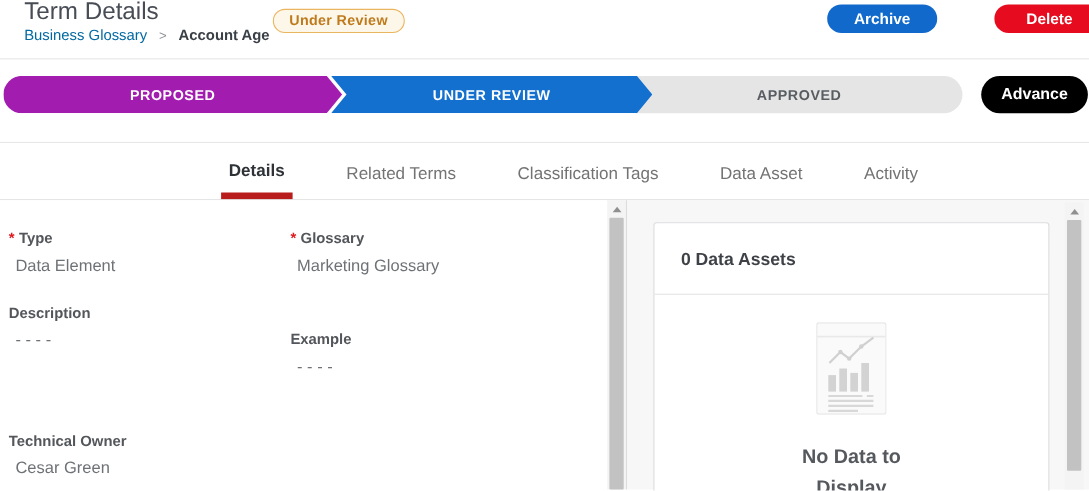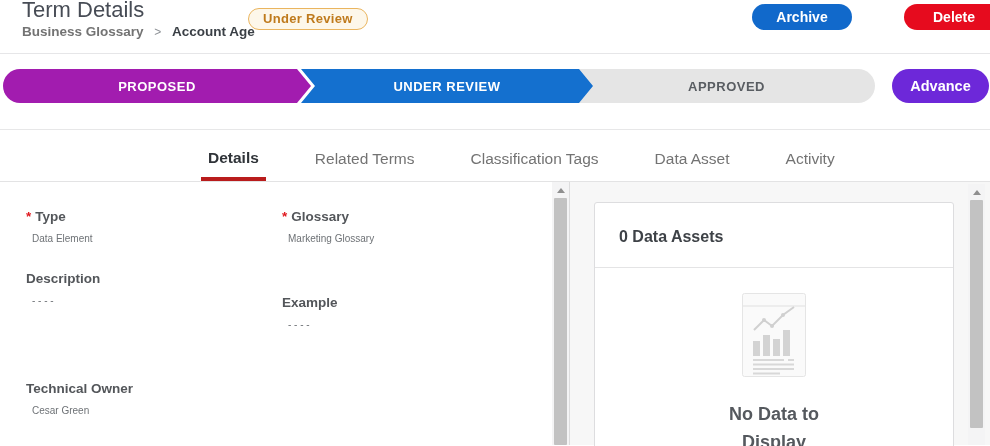--- a/index.html
+++ b/index.html
@@ -3,21 +3,21 @@
 <meta charset="utf-8">
 <style>
   * { margin:0; padding:0; box-sizing:border-box; }
   html,body { width:990px; height:446px; overflow:hidden; background:#fff;
     font-family:"Liberation Sans", sans-serif; color:#3c4045; }
 
   
   .header { position:relative; height:54px; border-bottom:1px solid #e6e6e8; background:#fff; }
   .page-title { position:absolute; left:22px; top:-3px; font-size:22px; font-weight:400; color:#474c55; }
   .breadcrumb { position:absolute; left:22px; top:24px; font-size:13.5px; }
-  .crumb-link { color:#737373; font-weight:700; text-decoration:none; cursor:pointer; }
+  .crumb-link { color:#0369a1; font-weight:400; text-decoration:none; cursor:pointer; }
   .crumb-sep { color:#8d9196; margin:0 7px; font-size:12px; }
   .crumb-current { color:#3b4046; font-weight:700; }
   .status-badge { position:absolute; left:248px; top:8px; height:22px; line-height:20px;
     padding:0 14px; border:1px solid #eab55f; border-radius:12px; background:#fdf7ea;
     color:#bf7a1c; font-size:13px; font-weight:700; letter-spacing:.3px; }
   .hdr-btn { position:absolute; top:4px; width:100px; height:26px; border:none; border-radius:15px;
     color:#fff; font-family:"Liberation Sans",sans-serif; font-size:14px; font-weight:700; cursor:pointer; }
   .btn-archive { left:752px; background:#1169cb; }
   .btn-delete  { left:904px; background:#e60b1e; }
 
@@ -26,36 +26,36 @@
   .stage { position:absolute; top:0; height:34px; display:flex; align-items:center; justify-content:center;
     font-size:13px; font-weight:600; letter-spacing:.5px; cursor:pointer; }
   .stage-proposed { left:3px; width:308px; background:#a21caf; color:#fff; z-index:1;
     border-radius:17px 0 0 17px;
     clip-path:polygon(0 0, calc(100% - 14px) 0, 100% 50%, calc(100% - 14px) 100%, 0 100%); }
   .stage-review { left:301px; width:292px; background:#1470cf; color:#fff; z-index:3;
     clip-path:polygon(0 0, calc(100% - 14px) 0, 100% 50%, calc(100% - 14px) 100%, 0 100%, 14px 50%); }
   .stage-approved { left:578px; width:297px; background:#e5e5e5; color:#595d62; z-index:2;
     border-radius:0 17px 17px 0; }
   .btn-advance { position:absolute; right:1px; top:0; width:97px; height:34px; border:none;
-    border-radius:17px; background:#6d28d9; color:#fff; font-family:"Liberation Sans",sans-serif;
+    border-radius:17px; background:#000000; color:#fff; font-family:"Liberation Sans",sans-serif;
     font-size:14.5px; font-weight:700; cursor:pointer; z-index:4; }
 
   
   .hr-above-tabs { margin-top:26px; border-top:1px solid #e7e7e8; }
   .tabs-row { display:flex; padding-left:201px; border-bottom:1px solid #e3e3e4; height:52px; align-items:flex-end; }
   .tab { padding:0 7px 13px; margin-right:42px; font-size:15.5px; color:#737373; cursor:pointer; }
-  .tab.active { color:#2f3338; font-weight:700; border-bottom:4px solid #b91c1c; padding-bottom:10px; }
+  .tab.active { color:#2f3338; font-weight:700; border-bottom:6px solid #b91c1c; padding-bottom:10px; }
 
   
   .content { display:flex; height:263px; }
-  .left-panel { width:552px; padding:27px 0 0 26px; background:#fff; }
+  .left-panel { width:552px; padding:27px 0 0 8px; background:#fff; }
   .form-grid { display:grid; grid-template-columns:256px 1fr; row-gap:27px; }
   .field-label { font-size:13.5px; font-weight:700; color:#53565a; }
   .req-star { color:#e0191f; margin-right:4px; font-weight:700; }
-  .field-value { margin-top:9px; padding-left:6px; font-size:10px; color:#6e7276; }
+  .field-value { margin-top:9px; padding-left:6px; font-size:15px; color:#6e7276; }
   .row3 { margin-top:24px; }
 
   .scrollbar { width:17px; background:#f4f4f5; display:flex; flex-direction:column; align-items:center; cursor:pointer; }
   .scroll-arrow { height:16px; display:flex; align-items:center; justify-content:center; width:100%; }
   .scroll-arrow .tri { width:0; height:0; border-left:4px solid transparent; border-right:4px solid transparent;
     border-bottom:5px solid #8f8f8f; }
   .scroll-thumb { width:13px; background:#c2c2c2; border-radius:1px; }
   .left-thumb { flex:1; margin-bottom:0; }
   .v-divider { width:1px; background:#dcdcdd; }
 

